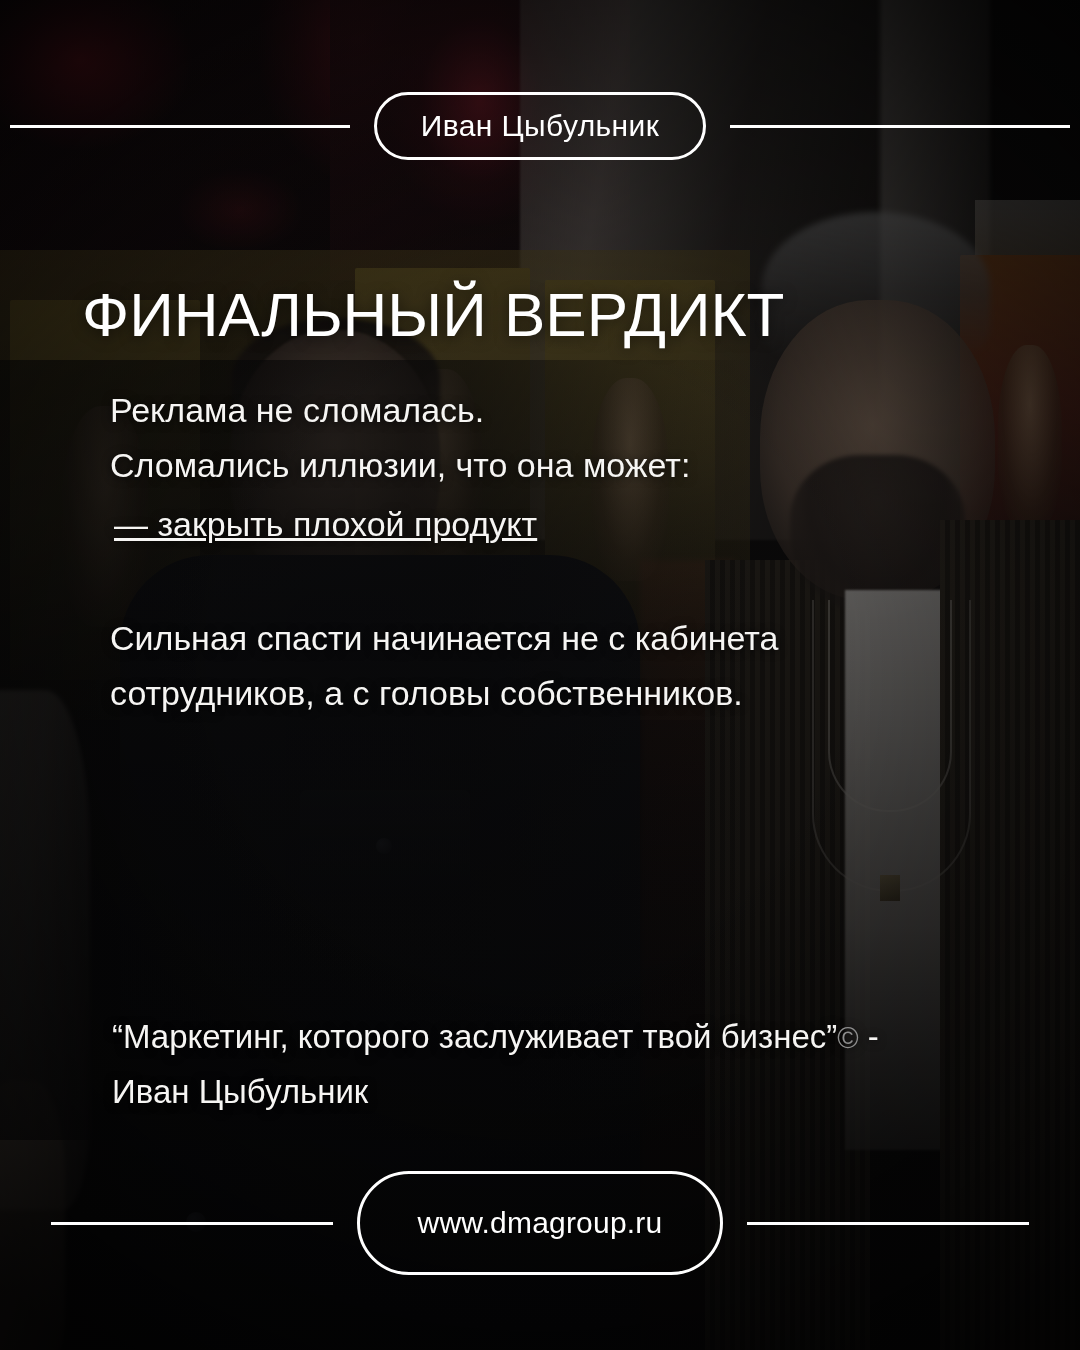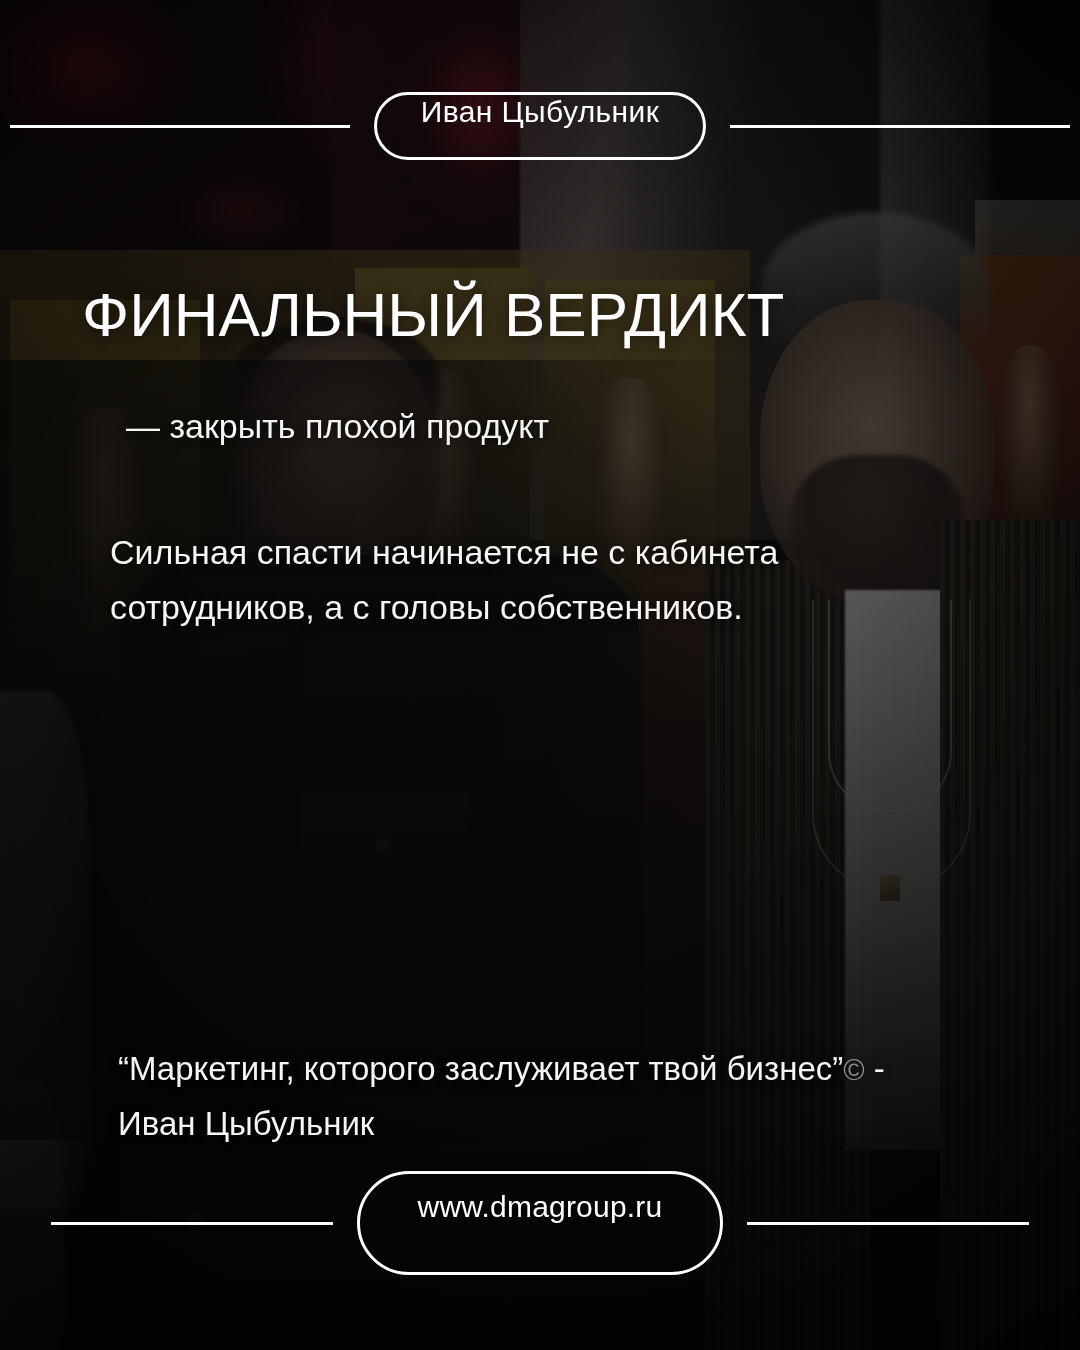--- a/index.html
+++ b/index.html
@@ -247,21 +247,21 @@
   .rule.left  { margin-right: 24px; }
   .rule.right { margin-left: 24px; }
   .rule-row.header .rule.left  { max-width: 340px; margin-left: 0; }
   .rule-row.header .rule.right { max-width: 340px; margin-right: 0; }
   .rule-row.footer .rule.left  { max-width: 282px; margin-left: 0; }
   .rule-row.footer .rule.right { max-width: 282px; margin-right: 0; }
 
   .pill {
     border: 3px solid #ffffff;
     border-radius: 999px;
-    display: flex; align-items: flex-start; justify-content: center;
+    display: flex; align-items: center; justify-content: center;
     white-space: nowrap;
     flex: 0 0 auto;
   }
   .pill-name {
     height: 62px; padding: 0 44px;
     font-size: 30px; font-weight: 400; letter-spacing: .4px;
     color: #ffffff;
   }
   .pill-url {
     height: 66px; padding: 16px 58px;
@@ -287,29 +287,28 @@
   .body {
     position: absolute; left: 110px; top: 383px; width: 790px;
     font-size: 34px;
     line-height: 55px;
     font-weight: 300;
     color: #f6f5f3;
     text-shadow: 0 1px 10px rgba(0,0,0,.75);
   }
   .body p { margin: 0; }
   .body .bullets { margin: 0; padding: 0; list-style: none; }
-  .body .bullets li { margin: 16px; white-space: nowrap; }
+  .body .bullets li { margin: 4px; white-space: nowrap; text-decoration: underline; }
   .spacer { height: 55px; }
 
   .quote {
-    position: absolute; left: 118px; top: 1010px; width: 850px;
+    position: absolute; left: 112px; top: 1010px; width: 850px;
     font-size: 33px; line-height: 54px; font-weight: 300;
     color: #f6f5f3;
     text-shadow: 0 1px 10px rgba(0,0,0,.8);
-    margin-top: 32px;
   }
   .quote .copyright { color: #8d8d8d; font-size: 29px; }
 </style>
 </head>
 <body>
 
 <div id="poster">
 
   <div class="bg">
     <div class="bg-layer art-red"></div>
@@ -358,20 +357,22 @@
       <div class="rule left"></div>
       <div class="pill pill-name">
         <span>Иван Цыбульник</span>
       </div>
       <div class="rule right"></div>
     </div>
 
     <h1 class="title">ФИНАЛЬНЫЙ ВЕРДИКТ</h1>
 
     <div class="body">
+      <p>Реклама не сломалась.</p>
+      <p>Сломались иллюзии, что она может:</p>
       <ul class="bullets">
         <li>— закрыть плохой продукт</li>
       </ul>
       <div class="spacer"></div>
       <p>Сильная спасти начинается не с кабинета сотрудников, а с головы собственников.</p>
     </div>
 
     <div class="quote">
       <span>“Маркетинг, которого заслуживает твой бизнес”</span><span class="copyright">©</span>
       <span>- Иван Цыбульник</span>

